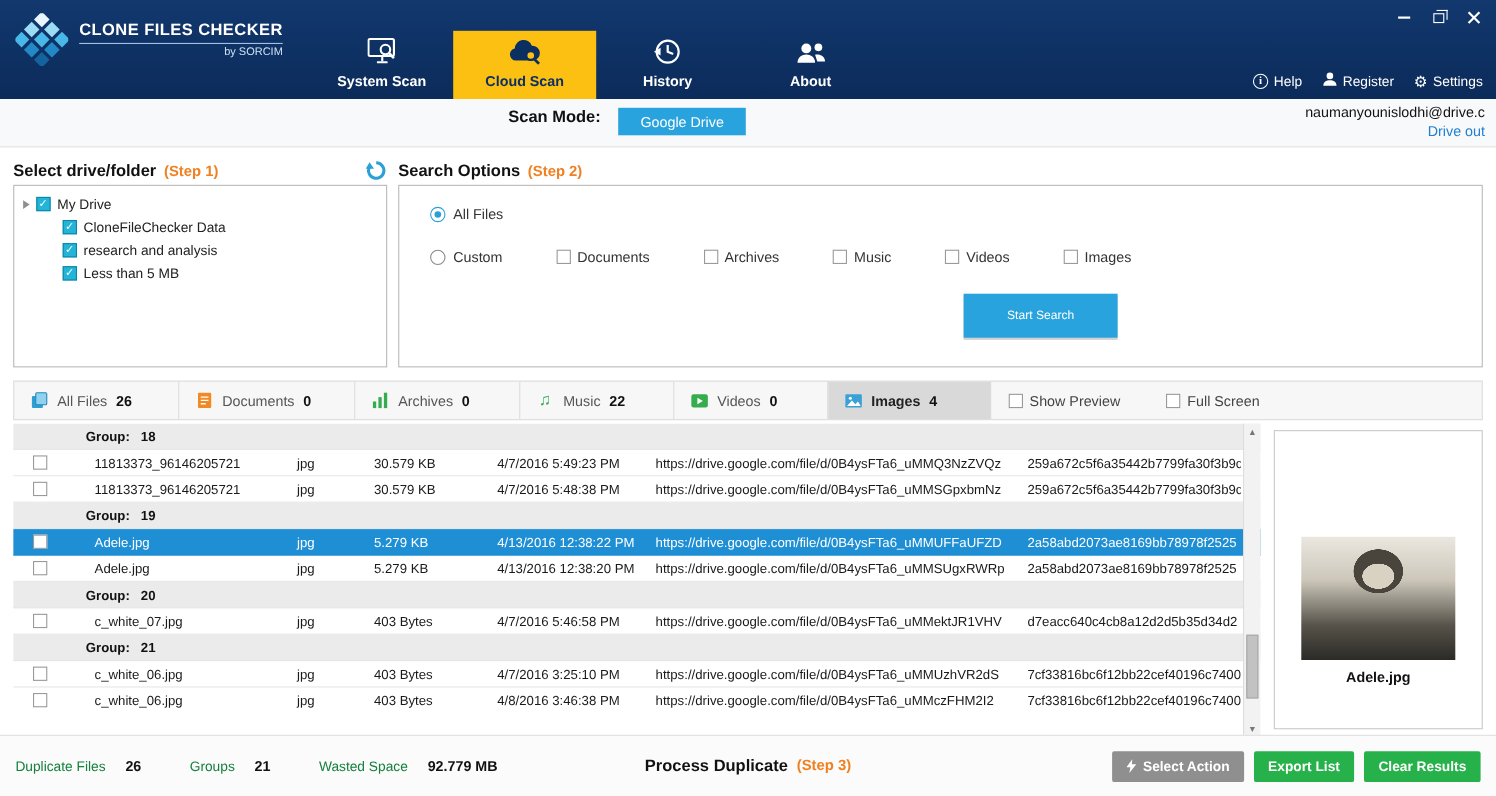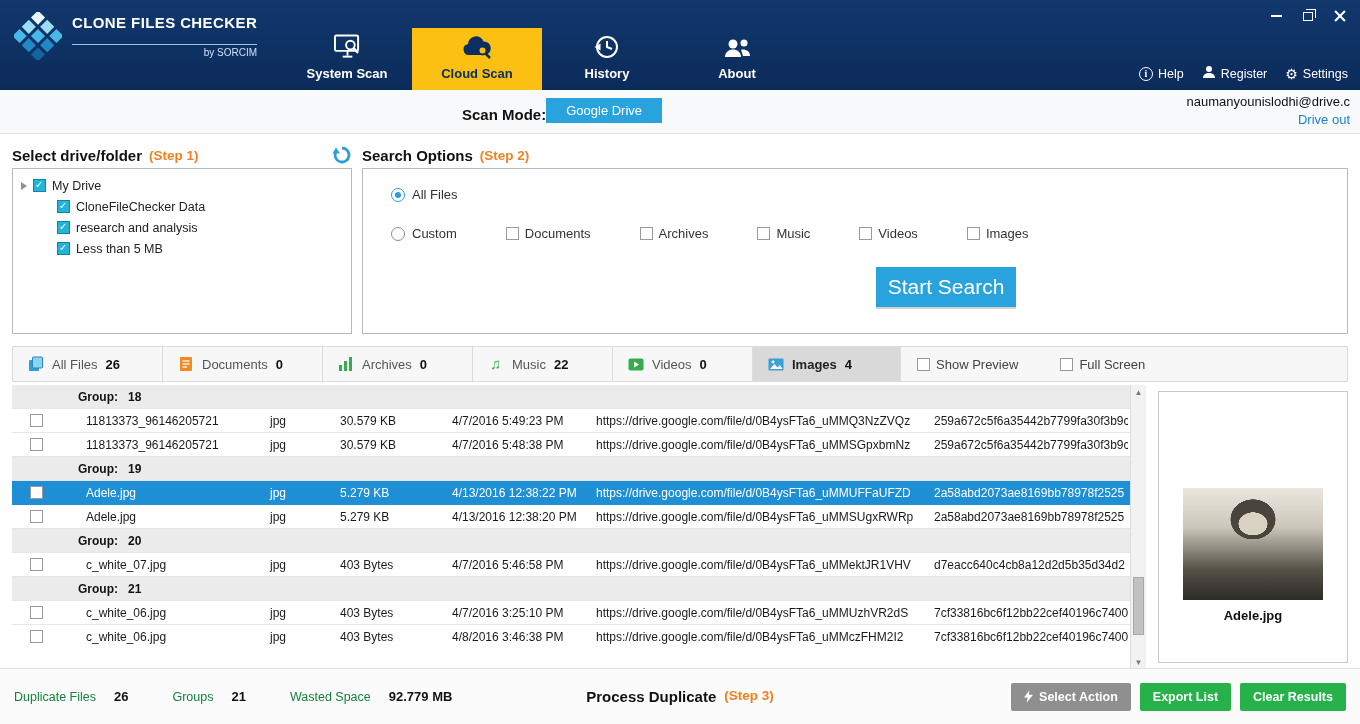--- a/index.html
+++ b/index.html
@@ -3,21 +3,21 @@
 <meta charset="utf-8">
 <style>
   * { margin:0; padding:0; box-sizing:border-box; }
   html,body { width:1360px; height:724px; }
   body { font-family:"Liberation Sans", sans-serif; background:#fff; overflow:hidden; position:relative; font-size:13px; color:#222; }
 
   
   .header { position:relative; height:90px; background:linear-gradient(180deg,#12386e 0%,#0b2b5a 100%); color:#fff; }
   .logo { position:absolute; left:14px; top:12px; display:flex; align-items:center; gap:10px; }
   .logo-text { display:flex; flex-direction:column; }
-  .logo-title { font-size:15px; font-weight:bold; letter-spacing:.4px; border-bottom:1px solid #9fc1e8; padding-bottom:13px;text-align:center; }
+  .logo-title { font-size:15px; font-weight:bold; letter-spacing:.4px; border-bottom:1px solid #9fc1e8; padding-bottom:3px;text-align:center; }
   .logo-sub { font-size:10px; color:#cfe0f5; text-align:right; margin-top:2px; }
 
   .win-controls { position:absolute; top:9px; right:12px; display:flex; gap:16px; align-items:center; }
   .win-btn { width:16px; height:14px; display:flex; align-items:center; justify-content:center; cursor:default; position:relative; }
   .min-glyph { width:11px; height:2px; background:#fff; }
   .max-glyph { width:10px; height:9px; border:1.5px solid #fff; position:relative; }
   .max-glyph::before { content:""; position:absolute; left:2px; top:-4px; width:9px; height:8px; border:1.5px solid #fff; border-left:none; border-bottom:none; }
   .close-glyph { width:12px; height:12px; position:relative; }
   .close-glyph::before,.close-glyph::after { content:""; position:absolute; left:-1px; top:5px; width:14px; height:2px; background:#fff; }
   .close-glyph::before { transform:rotate(45deg); } .close-glyph::after { transform:rotate(-45deg); }
@@ -27,21 +27,21 @@
   .nav-item.active { background:#fcc013; color:#0c2f62; }
   .nav-icon { height:28px; display:flex; align-items:flex-end; }
 
   .header-links { position:absolute; right:12px; bottom:8px; display:flex; gap:18px; align-items:center; font-size:12.5px; }
   .hlink { display:flex; align-items:center; gap:5px; }
   .circle-i { display:inline-block; width:14px; height:14px; border:1.4px solid #fff; border-radius:50%; font-size:10px; font-weight:bold; line-height:12px; text-align:center; font-family:"Liberation Serif",serif; }
   .gear { font-size:14px; line-height:14px; }
 
   
   .scanbar { position:relative; height:44px; background:#f8f9fb; border-bottom:1px solid #e3e3e3; }
-  .scanmode { position:absolute; left:462px; top:8px; display:flex; align-items:flex-end; }
+  .scanmode { position:absolute; left:462px; top:8px; display:flex; align-items:flex-start; gap:16px; }
   .scanmode-label { font-size:15px; font-weight:bold; color:#111; }
   .mode-btn { background:#29a3dd; color:#fff; border:none; font-size:13px; padding:5px 20px; cursor:pointer; font-family:inherit; }
   .account { position:absolute; right:10px; top:3px; text-align:right; line-height:18px; }
   .account-email { font-size:13px; color:#111; }
   .signout { font-size:13px; color:#1f7fd0; cursor:pointer; }
 
   
   .main { padding:8px 12px 0 12px; }
   .panels-row { display:flex; gap:10px; }
   .left-col { width:340px; flex:none; }
@@ -63,21 +63,21 @@
   .search-box { padding:18px 0 0 28px; position:relative; }
   .opt-row { display:flex; align-items:center; gap:7px; }
   .opt-row2 { margin-top:24px; display:flex; align-items:center; gap:7px; }
   .radio { width:14px; height:14px; border:1px solid #8a8a8a; border-radius:50%; background:#fff; position:relative; flex:none; cursor:pointer; }
   .radio.checked { border:1px solid #2b9fd6; }
   .radio.checked::after { content:""; position:absolute; left:3px; top:3px; width:6px; height:6px; border-radius:50%; background:#2b9fd6; }
   .cb { width:13px; height:13px; border:1px solid #9a9a9a; background:#fff; flex:none; cursor:pointer; display:inline-block; }
   .opt-label { font-size:13px; color:#333; }
   .cb-pair { display:flex; align-items:center; gap:6px; margin-left:42px; }
   .cb-pair:first-of-type { margin-left:62px; }
-  .start-btn { position:absolute; left:513px; top:98px; width:140px; height:40px; background:#29a3dd; color:#fff; border:none; font-size:21px; font-family:inherit; cursor:pointer; box-shadow:0 2px 0 rgba(0,0,0,.18); }
+  .start-btn { position:absolute; left:513px; top:98px; width:140px; height:40px; background:#29a3dd; color:#fff; border:none; font-size:11px; font-family:inherit; cursor:pointer; box-shadow:0 2px 0 rgba(0,0,0,.18); }
 
   
   .results-tabs { margin-top:12px; height:36px; background:#f7f7f7; border:1px solid #dcdcdc; display:flex; align-items:stretch; }
   .rtab { display:flex; align-items:center; gap:8px; padding:0 14px; border-right:1px solid #dcdcdc; cursor:pointer; }
   .rtab .rtab-label { font-size:13px; color:#555; }
   .rtab .rtab-count { font-size:13px; font-weight:bold; color:#111; }
   .rtab.active { background:#d9d9d9; }
   .rtab.active .rtab-label { color:#222; font-weight:bold; }
   .rtab-icon { width:17px; height:16px; display:flex; align-items:center; justify-content:center; }
   .note-glyph { color:#35ad4f; font-size:15px; line-height:16px; }

